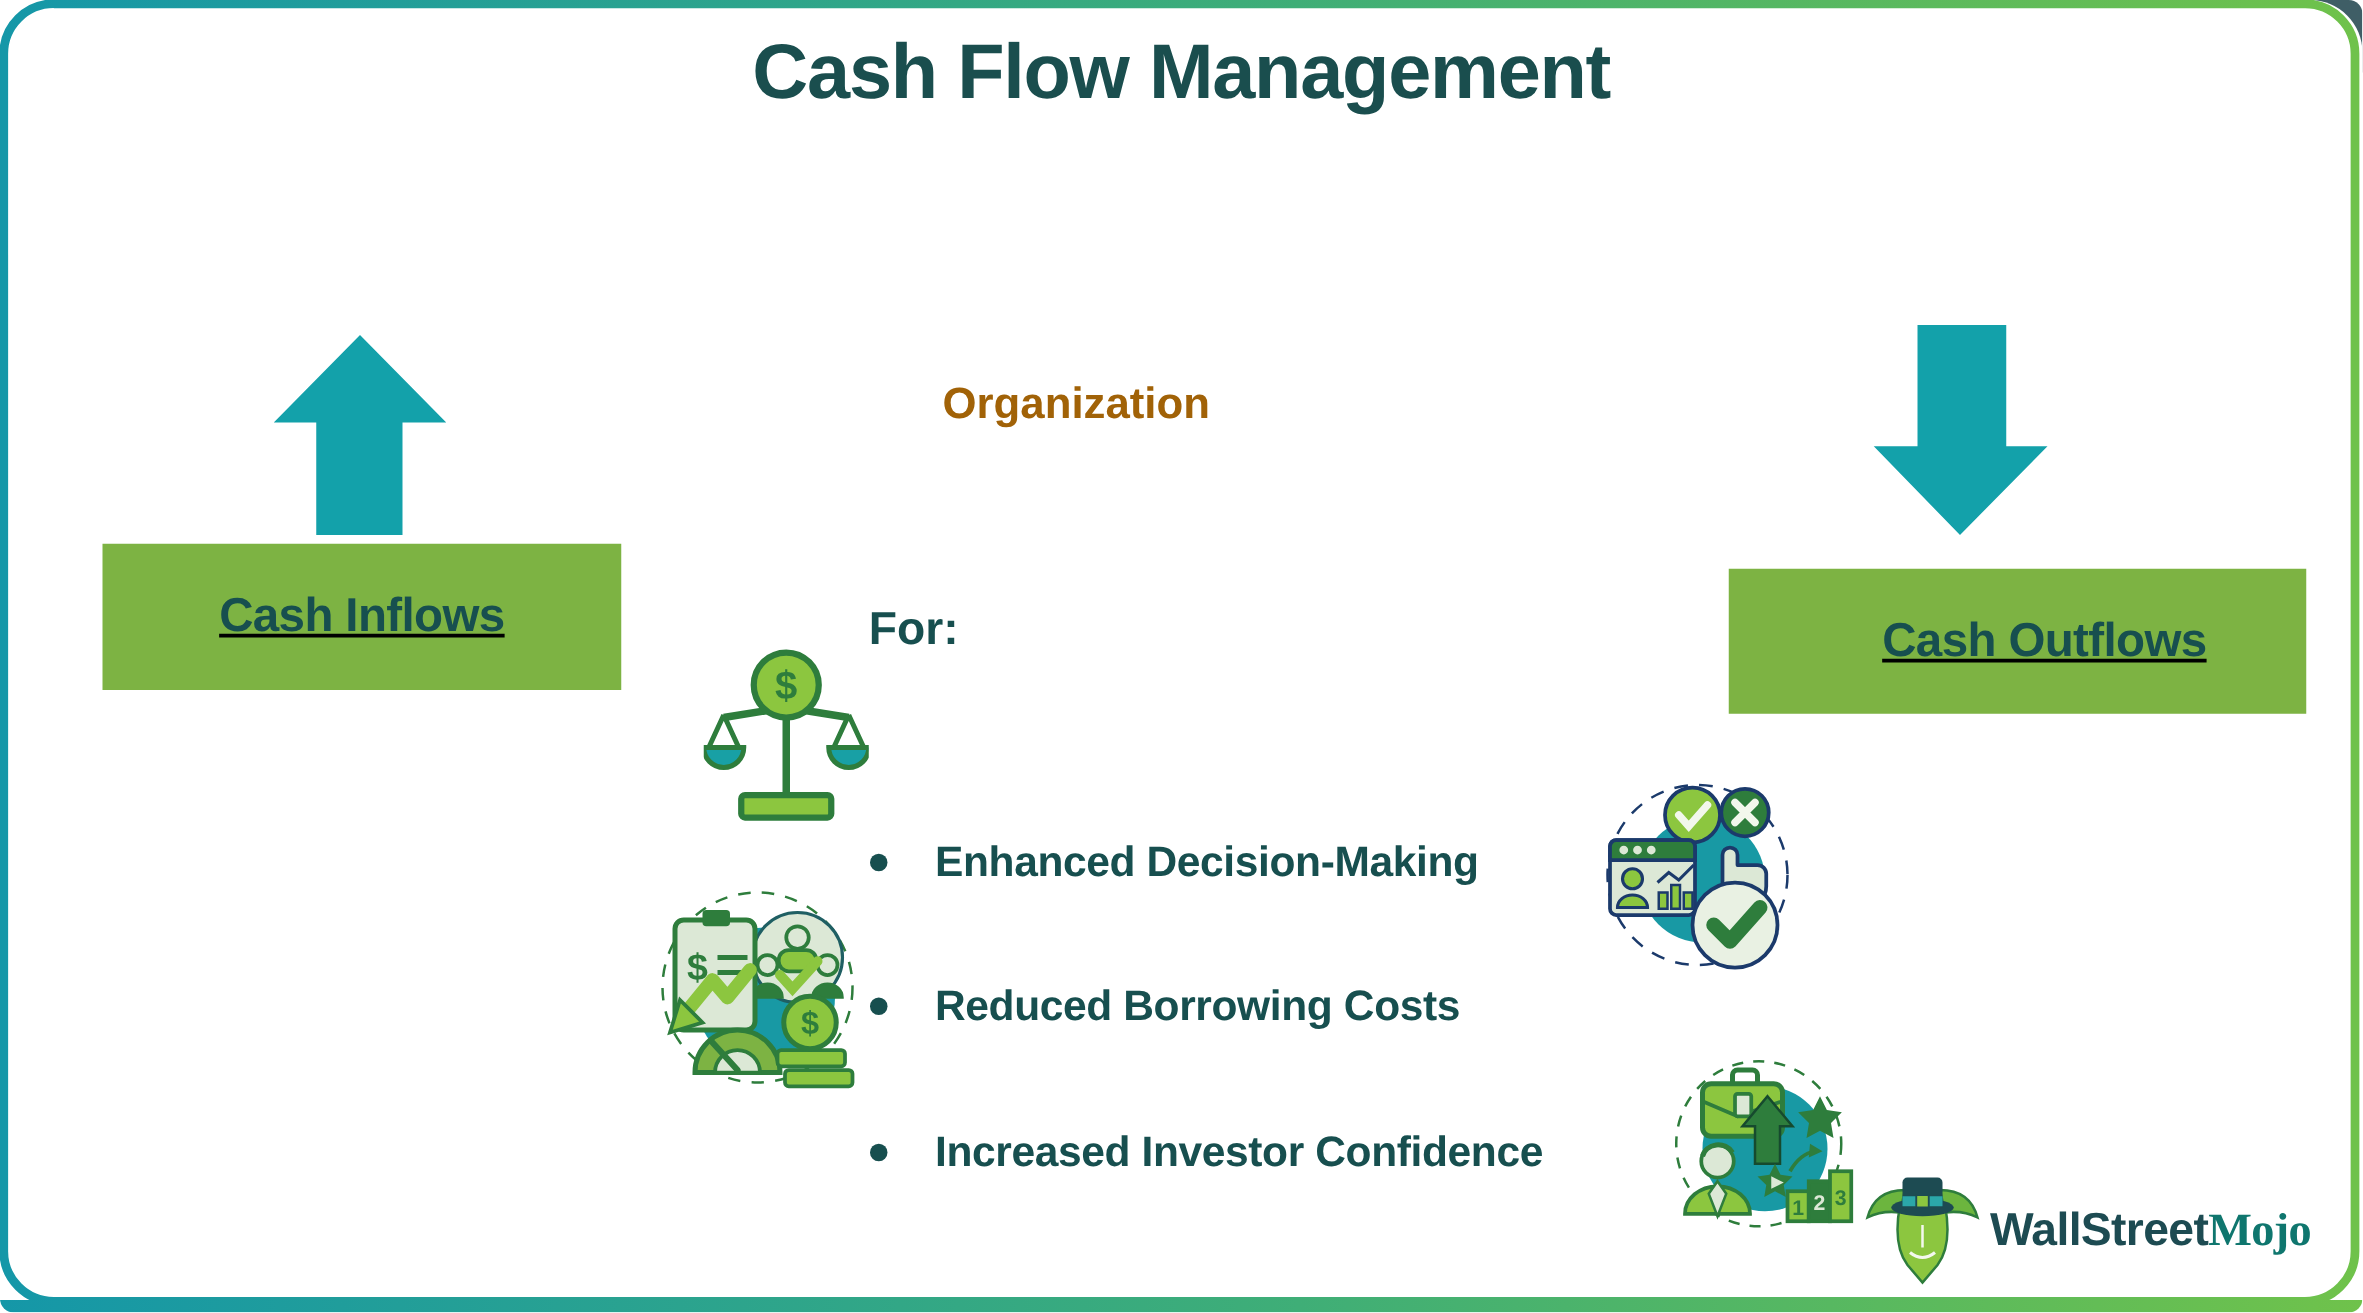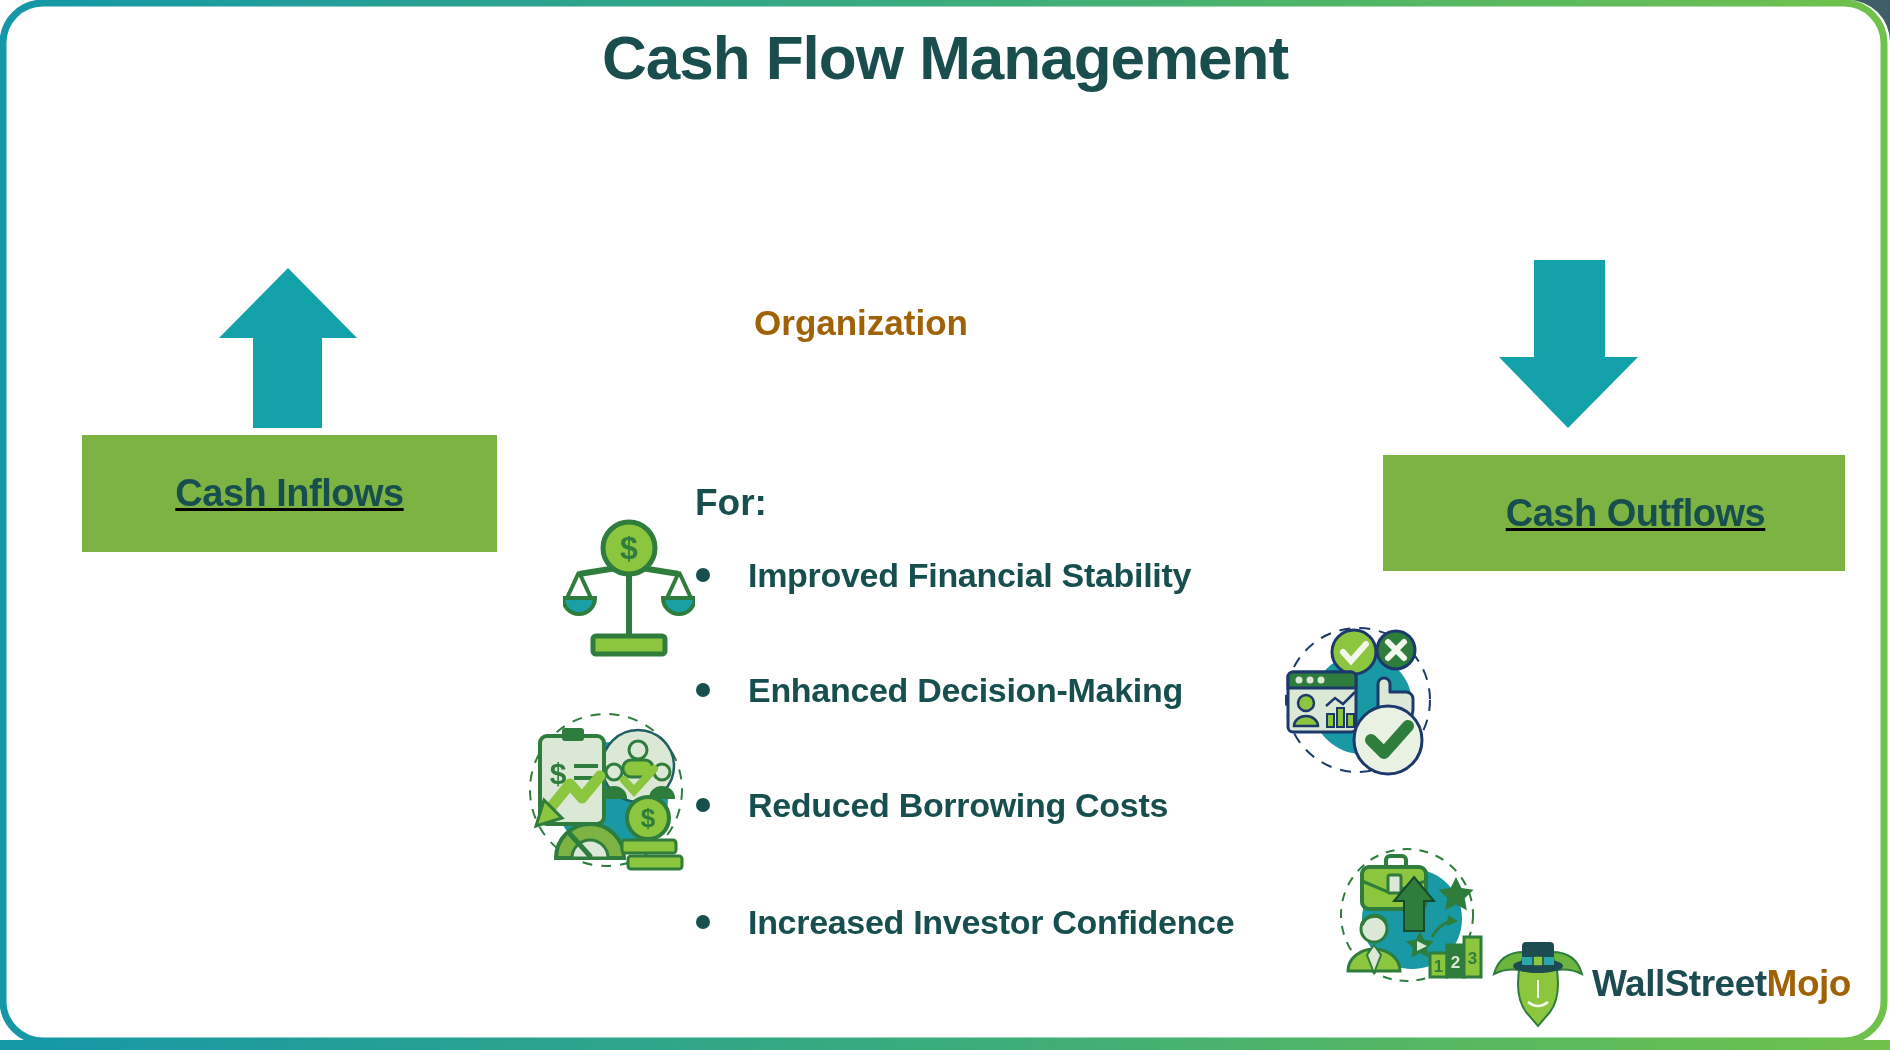--- a/index.html
+++ b/index.html
@@ -1,18 +1,18 @@
 <!DOCTYPE html>
 <html><head>
 <meta charset="utf-8">
 <style>
   html,body{margin:0;padding:0;background:#ffffff;}
   .canvas{
     position:relative;width:1890px;height:1050px;overflow:hidden;
-    font-family:"Liberation Sans",sans-serif;background:#ffffff;
+    font-family:"Liberation Sans",sans-serif;background:#ffffff;border-radius:11px;
   }
   .corner-dark{position:absolute;right:0;top:0;width:54px;height:58px;background:#3F5E66;z-index:0;}
   .interior{position:absolute;inset:0;background:#ffffff;border-radius:42px;z-index:1;}
   .content{position:absolute;inset:0;z-index:2;}
   .frame-svg{position:absolute;inset:0;z-index:5;pointer-events:none;}
   .bottom-strip{position:absolute;left:0;bottom:0;width:100%;height:10px;z-index:6;
     background:linear-gradient(90deg,#1597A8 0%,#3FAE77 55%,#6FC24B 100%);}
   .title{position:absolute;top:22px;left:0;width:100%;text-align:center;
     font-size:62px;font-weight:800;letter-spacing:-1px;color:#1A4E4E;}
   .banner{position:absolute;left:190px;top:142px;width:1499px;height:117px;background:#7DB343;
@@ -25,21 +25,21 @@
   .arrow-svg{position:absolute;}
   .org-measures{position:absolute;left:641px;top:295px;width:440px;text-align:center;
     font-size:35px;font-weight:700;line-height:56px;color:#a16207;}
   .for-label{position:absolute;left:683px;top:482px;font-size:37px;font-weight:800;color:#174F4F;margin-left:12px;}
   .benefit-row{position:absolute;left:696px;height:52px;display:flex;align-items:center;}
   .benefit-row .dot{width:14px;height:14px;border-radius:50%;background:#174F4F;margin-right:38px;flex:none;}
   .benefit-row .label{font-size:34px;font-weight:700;color:#174F4F;letter-spacing:-0.3px;white-space:nowrap;}
   .row-1{top:549px;} .row-2{top:664px;} .row-3{top:779px;} .row-4{top:896px;}
   .icon{position:absolute;}
   .logo-text{position:absolute;left:1592px;top:963px;font-size:37px;font-weight:800;letter-spacing:-0.5px;white-space:nowrap;}
-  .logo-text .p1{color:#1D4B52;} .logo-text .p2{color:#a16207;}
+  .logo-text .p1{color:#1D4B52;} .logo-text .p2{color:#0f766e;font-family:Liberation Serif, serif;}
 </style>
 </head>
 <body>
 
 <div class="canvas">
 
   <div class="corner-dark"></div>
   <div class="interior"></div>
 
   <div class="content">
@@ -62,24 +62,20 @@
     <div class="flow-box outflow-box">
       <span>Cash Outflows</span>
     </div>
 
     <div class="org-measures">
       <div>Organization</div>
     </div>
 
     <div class="for-label">For:</div>
 
-    <div class="benefit-row row-1">
-      <span class="dot"></span>
-      <span class="label">Improved Financial Stability</span>
-    </div>
     <div class="benefit-row row-2">
       <span class="dot"></span>
       <span class="label">Enhanced Decision-Making</span>
     </div>
     <div class="benefit-row row-3">
       <span class="dot"></span>
       <span class="label">Reduced Borrowing Costs</span>
     </div>
     <div class="benefit-row row-4">
       <span class="dot"></span>

